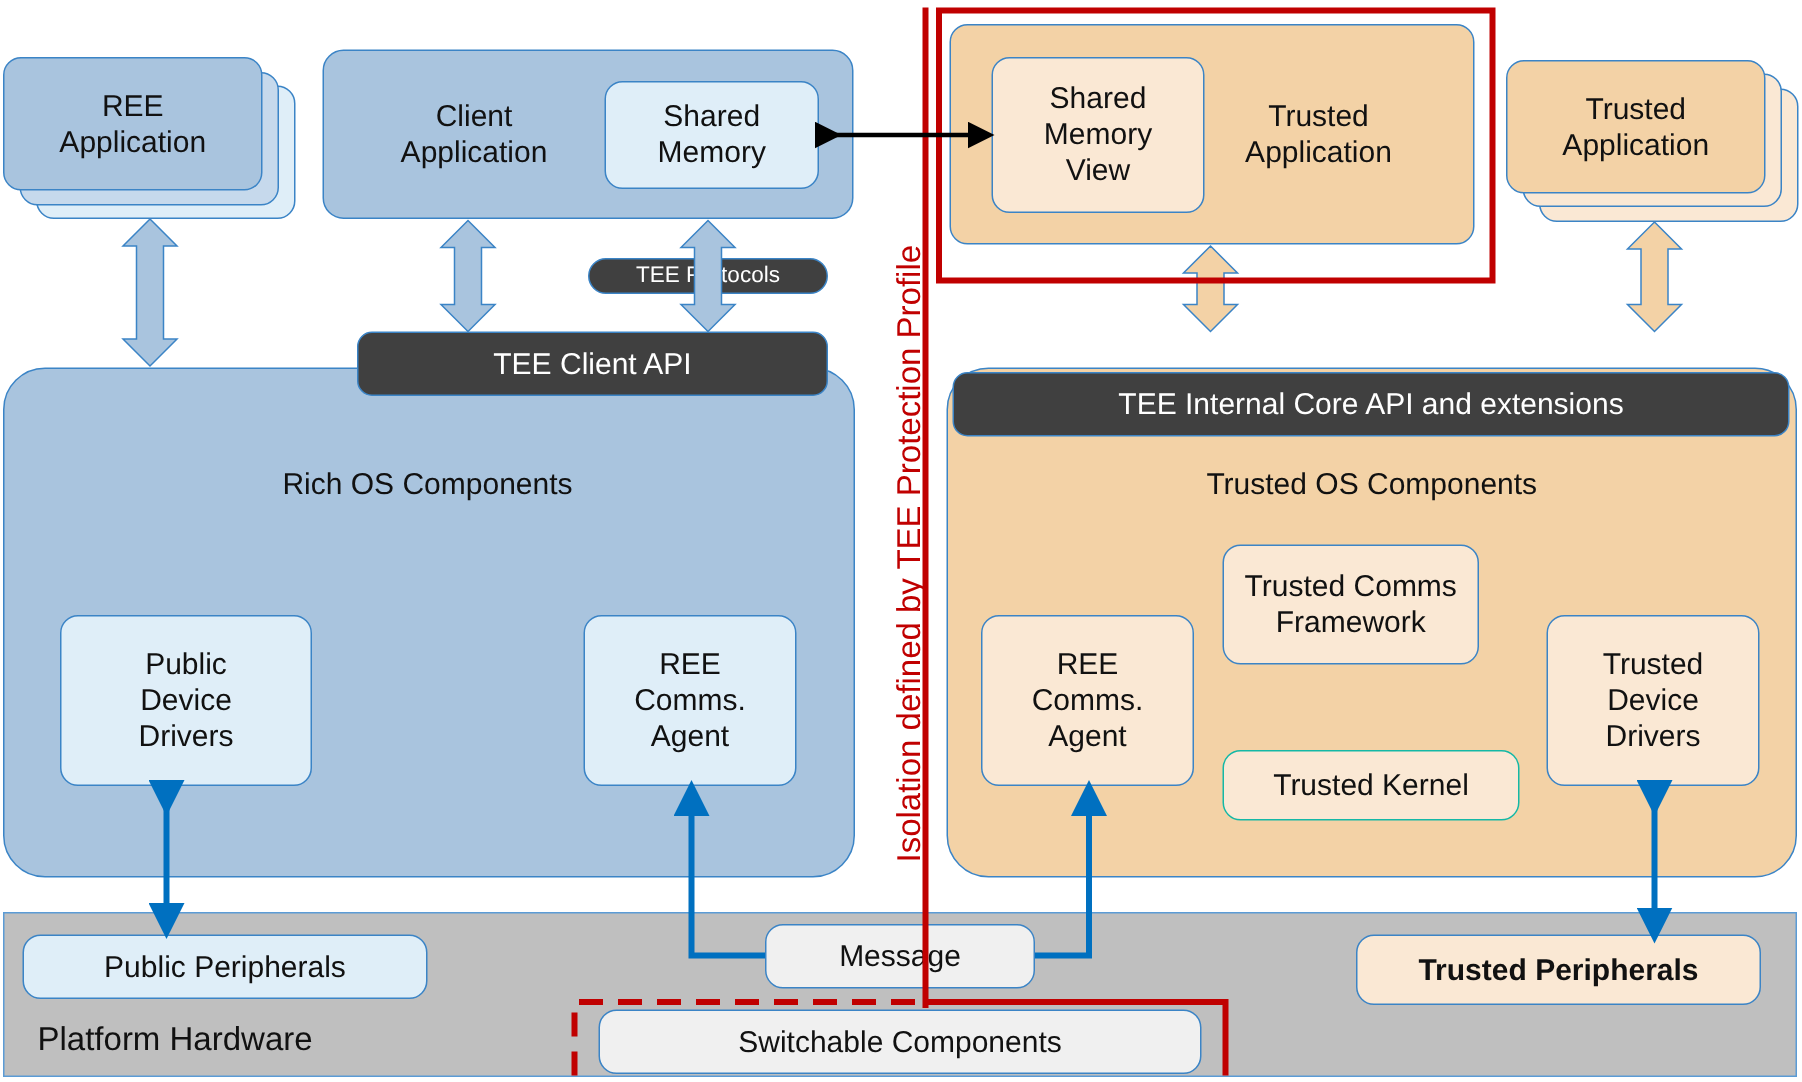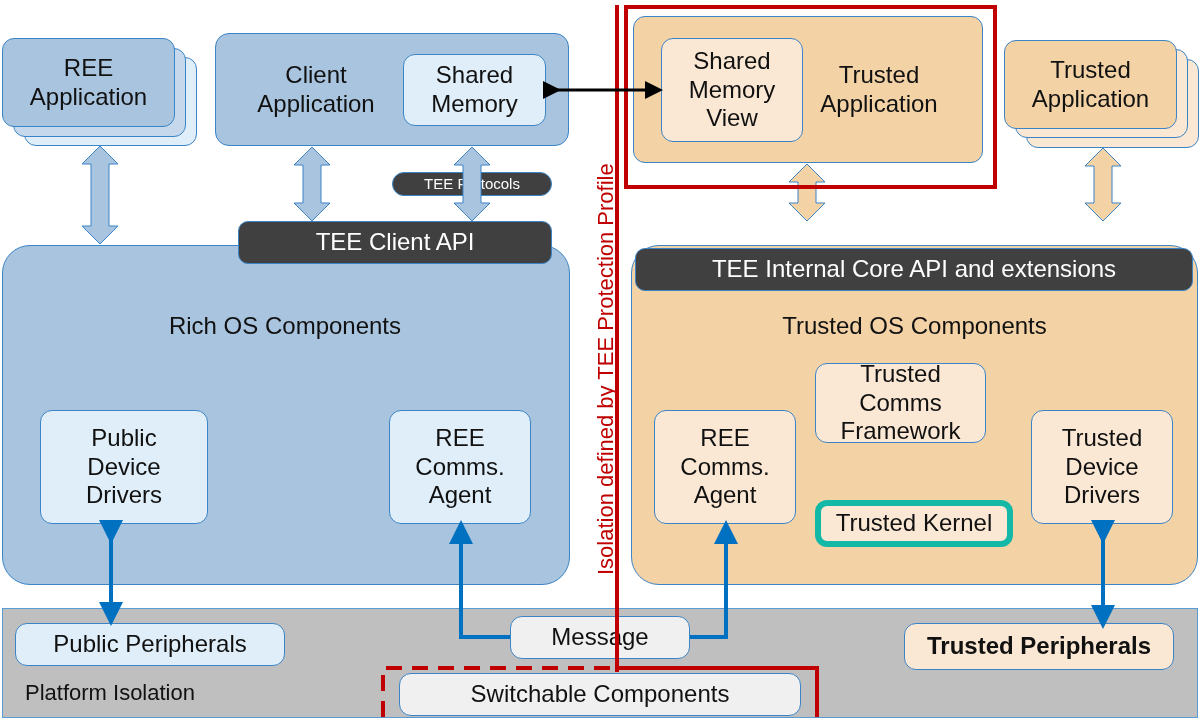--- a/index.html
+++ b/index.html
@@ -6,36 +6,36 @@
   body { width:1201px; height:721px; position:relative; overflow:hidden;
          font-family:"Liberation Sans", sans-serif; color:#111; }
   .abs { position:absolute; box-sizing:border-box; }
   .box { display:flex; align-items:center; justify-content:center; text-align:center;
          border-radius:12px; line-height:1.2; }
   .blue { background:#a9c4de; border:1px solid #3b84c6; }
   .lblue { background:#dfeef8; border:1px solid #3b84c6; }
   .lblue2 { background:#c6d9ec; border:1px solid #3b84c6; }
   .tan { background:#f3d2a6; border:1px solid #3b84c6; }
   .ltan { background:#fae8d4; border:1px solid #3b84c6; }
-  .ltan-o { background:#fae8d4; border:6px solid #14b8a6; }
+  .ltan-o { background:#fae8d4; border:1px solid #14b8a6; }
   .dark { background:#404040; color:#fff; border:1px solid #3b84c6; border-radius:10px; }
   .grey-box { background:#f0f0f0; border:1px solid #3b84c6; }
-  .t24 { font-size:24px; }
+  .t24 { font-size:20px; }
   .t22 { font-size:22px; }
   .t15 { font-size:15px; }
   .hw { background:#bfbfbf; border:1px solid #5b9bd5; }
   svg.overlay { position:absolute; left:0; top:0; pointer-events:none; }
   .vtext { position:absolute; left:593px; top:575px; transform-origin:0 0; transform:rotate(-90deg);
            color:#c00000; font-size:22px; white-space:nowrap; }
 </style>
 </head>
 <body>
 
 <div class="abs hw" style="left:2px; top:608px; width:1196px; height:110px;"></div>
-<div class="abs t22" style="left:25px; top:680px;">Platform Isolation</div>
+<div class="abs t22" style="left:25px; top:680px;">Platform Hardware</div>
 
 <div class="abs box lblue" style="left:24px; top:57px; width:173px; height:89px; border-radius:12px;"></div>
 <div class="abs box lblue2" style="left:13px; top:48px; width:173px; height:89px;"></div>
 <div class="abs box blue t24" style="left:2px; top:38px; width:173px; height:89px; white-space:pre-line;">REE
 Application</div>
 
 <div class="abs box blue" style="left:215px; top:33px; width:354px; height:113px; justify-content:flex-start;border-radius:14px;">
   <span class="t24" style="white-space:pre-line; width:200px; text-align:center;">Client
 Application</span>
 </div>

